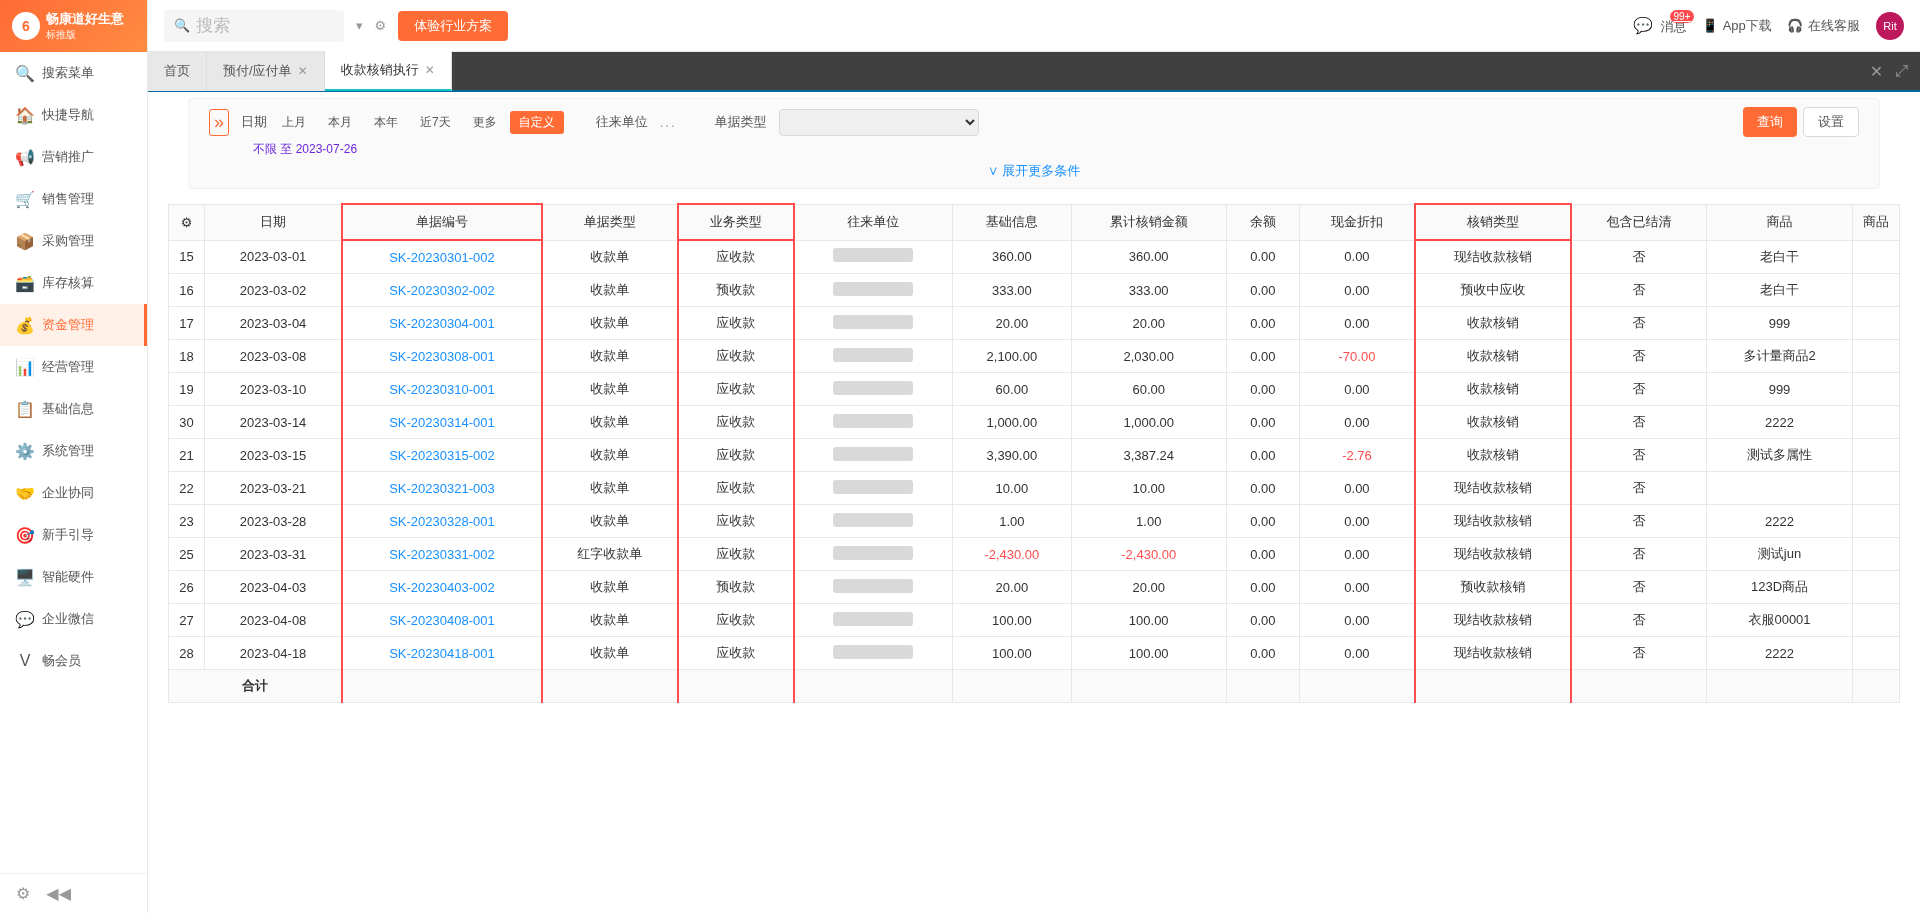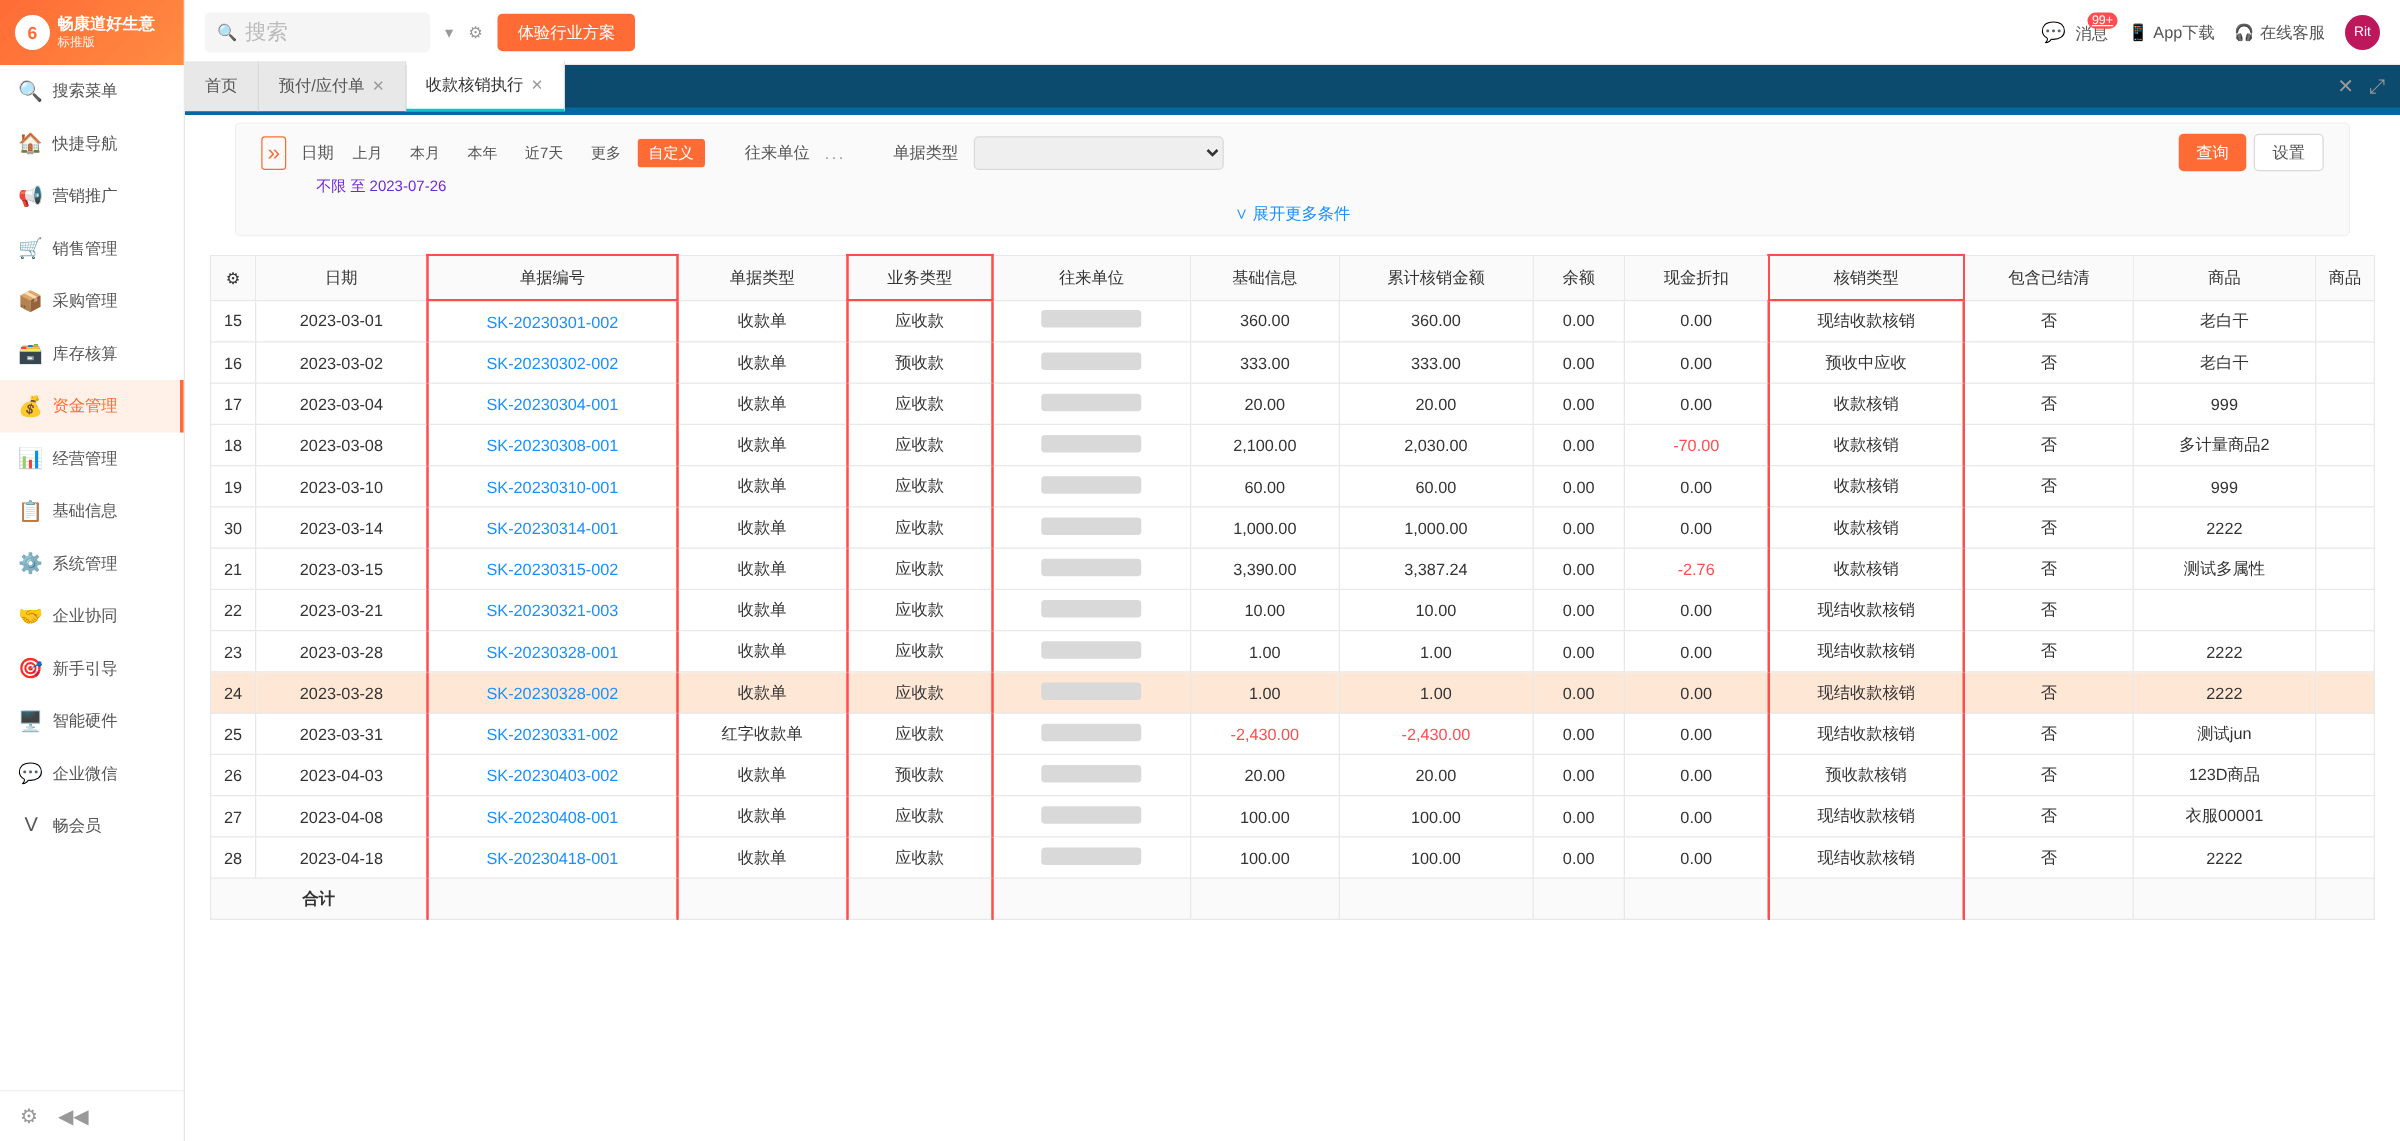--- a/index.html
+++ b/index.html
@@ -25,21 +25,21 @@
 
     
     .top-header { height: 52px; background: #fff; border-bottom: 1px solid #e8e8e8; display: flex; align-items: center; padding: 0 16px; gap: 12px; }
     .header-search { flex: 0 0 180px; background: #f5f5f5; border-radius: 4px; height: 32px; display: flex; align-items: center; padding: 0 10px; gap: 6px; color: #999; }
     .header-btn-orange { background: #ff6b35; color: #fff; border: none; border-radius: 4px; padding: 6px 16px; cursor: pointer; font-size: 13px; }
     .header-right { margin-left: auto; display: flex; align-items: center; gap: 16px; color: #555; font-size: 13px; }
     .header-right .msg-badge { position: relative; }
     .badge { background: #ff4d4f; color: #fff; font-size: 10px; padding: 1px 4px; border-radius: 8px; position: absolute; top: -6px; right: -8px; text-decoration: underline; }
 
     
-    .tab-bar { height: 40px; background: #0c4a6e; display: flex; align-items: center; border-bottom: 6px solid #0369a1; }
+    .tab-bar { height: 40px; background: #404040; display: flex; align-items: center; border-bottom: 2px solid #0369a1; }
     .tab { display: flex; align-items: center; gap: 6px; padding: 0 16px; height: 40px; cursor: pointer; font-size: 13px; color: #555; border-right: 1px solid #ddd; background: #e8e8e8; }
     .tab.active { background: #fff; color: #333; border-bottom: 2px solid #13c2c2; }
     .tab .close-icon { color: #999; font-size: 12px; }
 
     
     .page-content { flex: 1; overflow: hidden; display: flex; flex-direction: column; background: #fff; }
     .page-header { padding: 16px 20px 8px; display: flex; align-items: center; justify-content: space-between; }
     .page-title { font-size: 18px; font-weight: bold; color: #333; }
     .page-actions { display: flex; gap: 8px; }
     .btn-outline { border: 1px solid #d9d9d9; background: #fff; padding: 5px 14px; border-radius: 4px; cursor: pointer; font-size: 13px; color: #555; display: flex; align-items: center; gap: 4px; }
@@ -418,36 +418,20 @@
     <td><span class="blurred"></span></td>
     <td class="">1.00</td>
     <td class="">1.00</td>
     <td>0.00</td>
     <td class="">0.00</td>
     <td style="border-left: 2px solid #ff4d4f; border-right: 2px solid #ff4d4f;">现结收款核销</td>
     <td>否</td>
     <td>2222</td>
     <td style="width:36px;"></td>
   </tr>
-            <tr class="row-selected">
-    <td>24</td>
-    <td>2023-03-28</td>
-    <td style="border-left: 2px solid #ff4d4f; border-right: 2px solid #ff4d4f;"><a class="link">SK-20230328-002</a></td>
-    <td>收款单</td>
-    <td style="border-left: 2px solid #ff4d4f; border-right: 2px solid #ff4d4f;">应收款</td>
-    <td><span class="blurred"></span></td>
-    <td class="">1.00</td>
-    <td class="">1.00</td>
-    <td>0.00</td>
-    <td class="">0.00</td>
-    <td style="border-left: 2px solid #ff4d4f; border-right: 2px solid #ff4d4f;">现结收款核销</td>
-    <td>否</td>
-    <td>2222</td>
-    <td style="width:36px;"></td>
-  </tr>
             <tr>
     <td>25</td>
     <td>2023-03-31</td>
     <td style="border-left: 2px solid #ff4d4f; border-right: 2px solid #ff4d4f;"><a class="link">SK-20230331-002</a></td>
     <td>红字收款单</td>
     <td style="border-left: 2px solid #ff4d4f; border-right: 2px solid #ff4d4f;">应收款</td>
     <td><span class="blurred"></span></td>
     <td class="negative">-2,430.00</td>
     <td class="negative">-2,430.00</td>
     <td>0.00</td>

